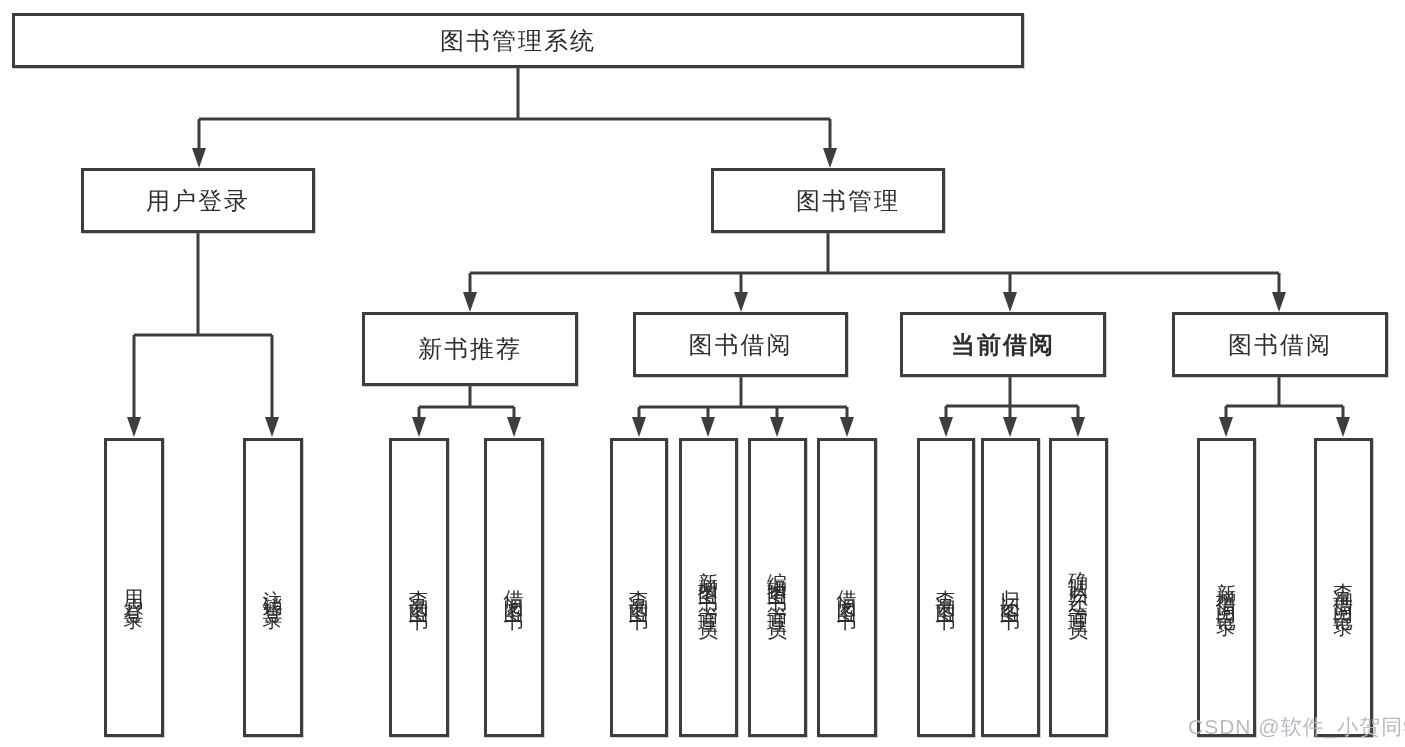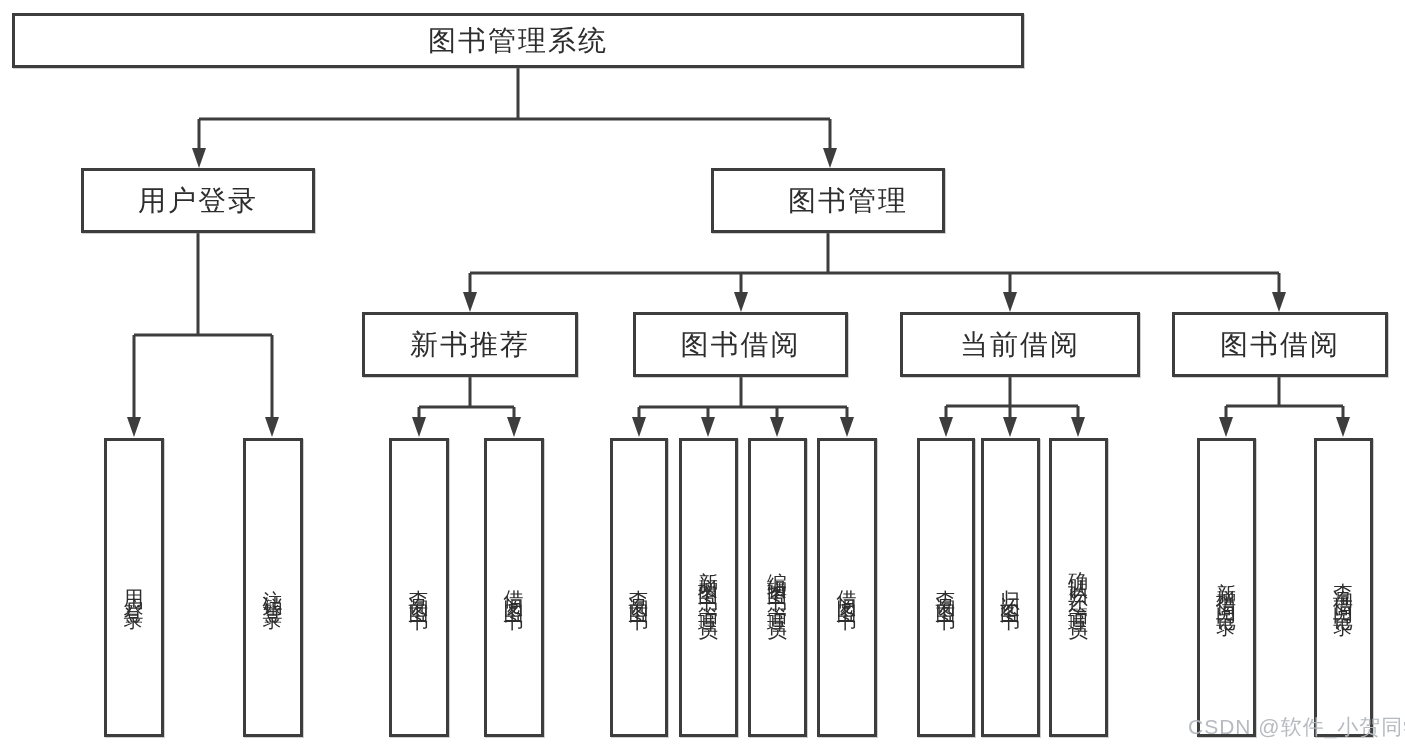--- a/index.html
+++ b/index.html
@@ -25,21 +25,21 @@
     box-sizing: border-box;
     border: 3px solid #3d3d3d;
     background: #ffffff;
     color: #2d2d2d;
     display: flex;
     align-items: center;
     justify-content: center;
     box-shadow: 1px 1px 0 rgba(120,120,120,0.35);
   }
   .hnode {
-    font-size: 28px;
+    font-size: 24px;
     letter-spacing: 2px;
     white-space: nowrap;
   }
   .leaf {
     top: 438px;
     height: 299px;
     writing-mode: vertical-rl;
     text-orientation: mixed;
     font-size: 20px;
     letter-spacing: 7px;
@@ -100,23 +100,23 @@
       <polygon points="1219,417 1233,417 1226,437"></polygon>
       <polygon points="1336,417 1350,417 1343,437"></polygon>
     </g>
   </svg>
 
   <div class="node hnode" style="left:12px; top:13px; width:1012px; height:55px;">图书管理系统</div>
 
   <div class="node hnode" style="left:81px; top:168px; width:234px; height:65px;">用户登录</div>
   <div class="node hnode" style="left:711px; top:168px; width:234px; height:65px;padding-left:40px;">图书管理</div>
 
-  <div class="node hnode" style="left:362px; top:312px; width:216px; height:65px;">新书推荐</div>
+  <div class="node hnode" style="left:362px; top:312px; width:216px; height:74px;">新书推荐</div>
   <div class="node hnode" style="left:633px; top:312px; width:215px; height:65px;">图书借阅</div>
-  <div class="node hnode" style="left:900px; top:312px; width:240px; height:65px;">当前借阅</div>
+  <div class="node hnode" style="left:900px; top:312px; width:206px; height:65px;font-weight:bold;">当前借阅</div>
   <div class="node hnode" style="left:1172px; top:312px; width:216px; height:65px;">图书借阅</div>
 
   <div class="node leaf" style="left:104px; width:60px;">用户登录</div>
   <div class="node leaf" style="left:243px; width:60px;">注销登录</div>
 
   <div class="node leaf" style="left:389px; width:60px;">查询图书</div>
   <div class="node leaf" style="left:484px; width:60px;">借阅图书</div>
 
   <div class="node leaf" style="left:610px; width:58px;">查询图书</div>
   <div class="node leaf" style="left:679px; width:59px;">新增图书（管理员）</div>

